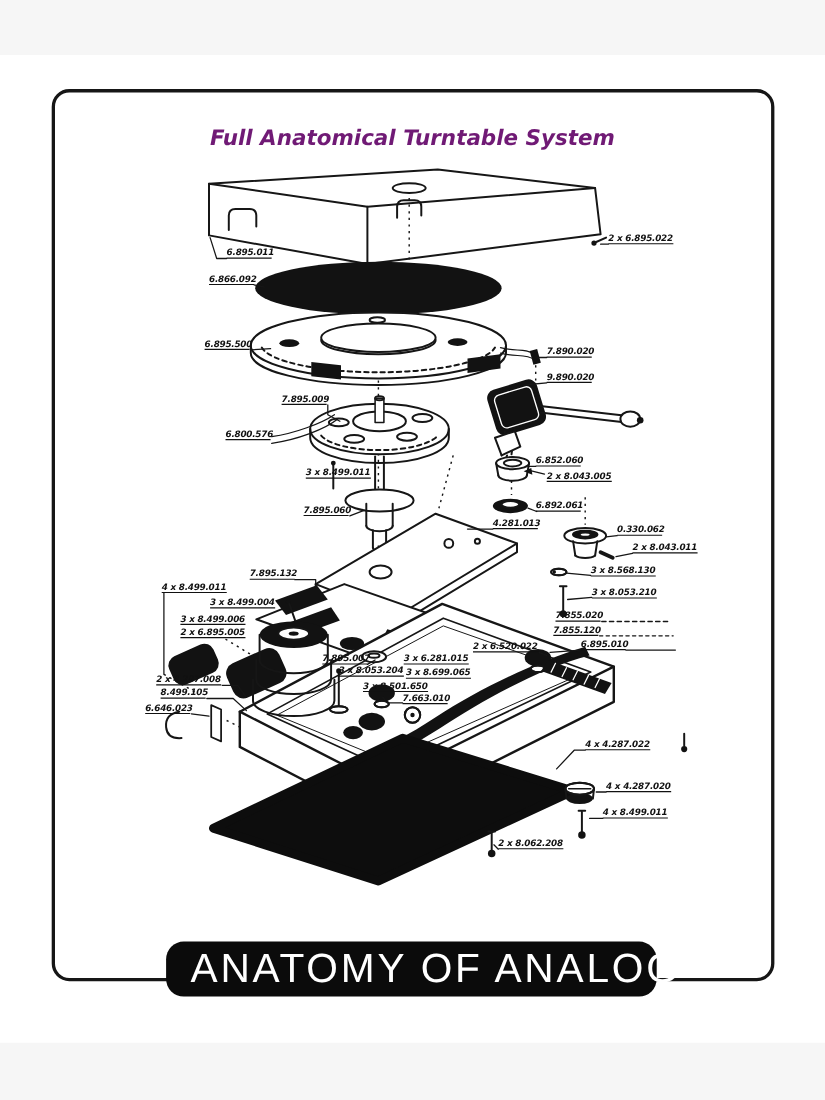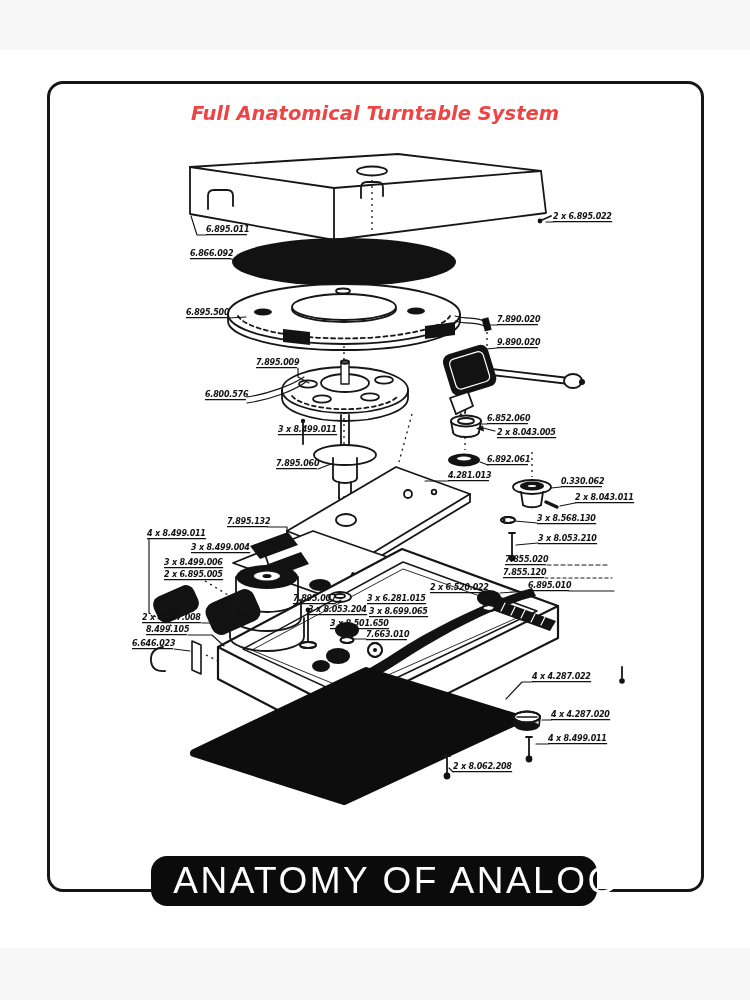--- a/index.html
+++ b/index.html
@@ -9,23 +9,23 @@
   }
   .band{position:absolute;left:0;width:750px;background:#f6f6f6;z-index:0;}
   .band.top{top:0;height:50px;}
   .band.bottom{top:948px;height:52px;}
   .frame{
     position:absolute;left:47px;top:81px;width:657px;height:811px;
     box-sizing:border-box;border:3px solid #161616;border-radius:16px;
     z-index:1;background:#ffffff;
   }
   .page-title{
-    position:absolute;left:0;top:102px;width:750px;text-align:center;
+    position:absolute;left:0;top:114px;width:750px;text-align:center;
     font-family:"DejaVu Sans",sans-serif;font-style:italic;font-weight:700;
-    font-size:19.5px;color:#ef4444;letter-spacing:0px;z-index:3;
+    font-size:19.5px;color:#701a75;letter-spacing:0px;z-index:3;
   }
   .banner{
     position:absolute;left:151px;top:856px;width:446px;height:50px;
     background:#0b0b0b;border-radius:16px;z-index:4;
     display:flex;align-items:center;justify-content:center;
   }
   .banner-text{
     color:#ffffff;font-family:"Liberation Sans",sans-serif;font-weight:400;
     font-size:37px;letter-spacing:2.5px;white-space:nowrap;padding-left:44px;
   }

